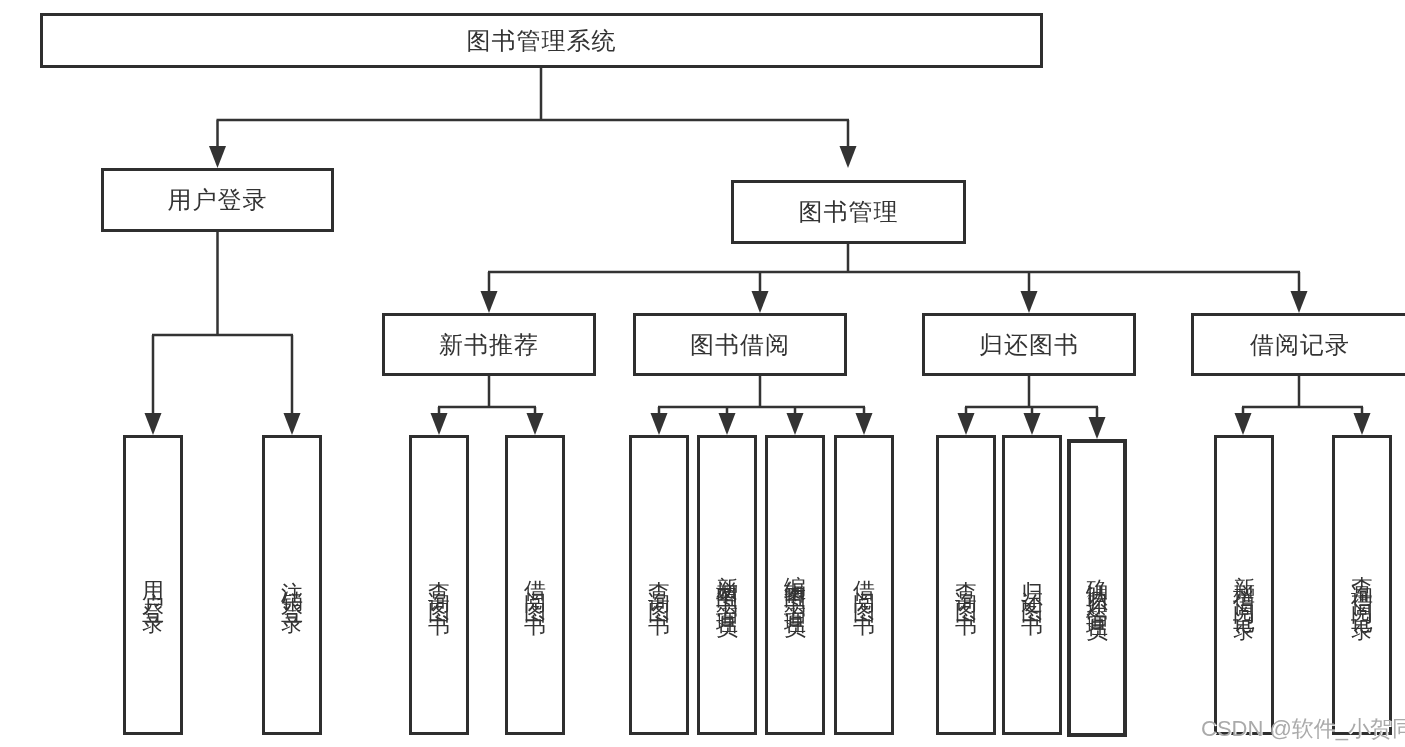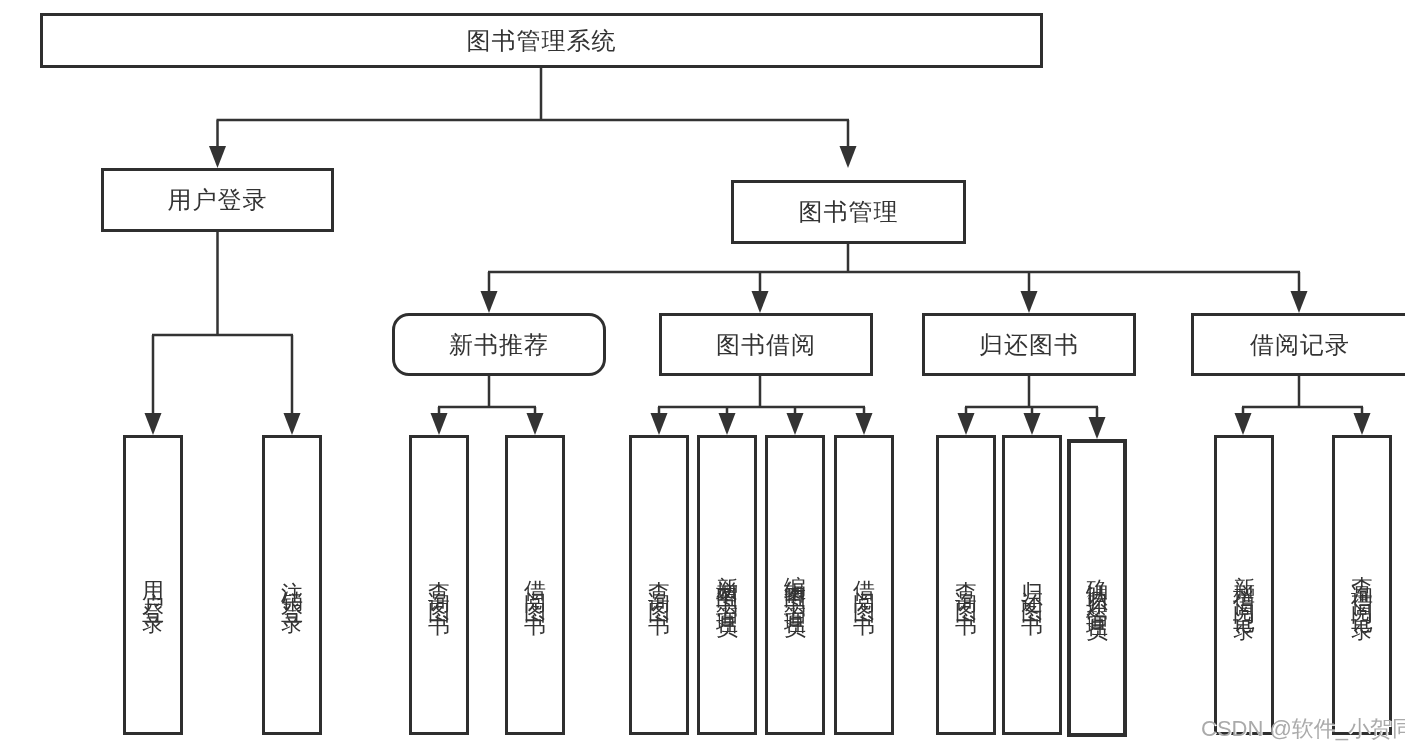--- a/index.html
+++ b/index.html
@@ -39,22 +39,22 @@
     letter-spacing: 1px;
     white-space: nowrap;
   }
   
   .n-root  { left: 21px;  top: 13px;  width: 1003px; height: 55px; }
   
   .n-l2-0  { left: 82px;  top: 168px; width: 233px; height: 64px; }
   .n-l2-1  { left: 712px; top: 180px; width: 235px; height: 64px; }
   
   .lvl3    { top: 313px; width: 214px; height: 63px; }
-  .n-l3-0  { left: 373px; border-radius: 17px; }
-  .n-l3-1  { left: 640px; text-align: center; }
+  .n-l3-0  { left: 363px; }
+  .n-l3-1  { left: 614px; text-align: center; }
   .n-l3-2  { left: 903px; }
   .n-l3-3  { left: 1172px; width: 218px; }
   
   .leaf    { top: 435px; width: 60px; height: 300px; }
   .n-lf-0  { left: 104px; }
   .n-lf-1  { left: 243px; }
   .n-lf-2  { left: 390px; }
   .n-lf-3  { left: 486px; }
   .n-lf-4  { left: 610px; }
   .n-lf-5  { left: 678px; }

